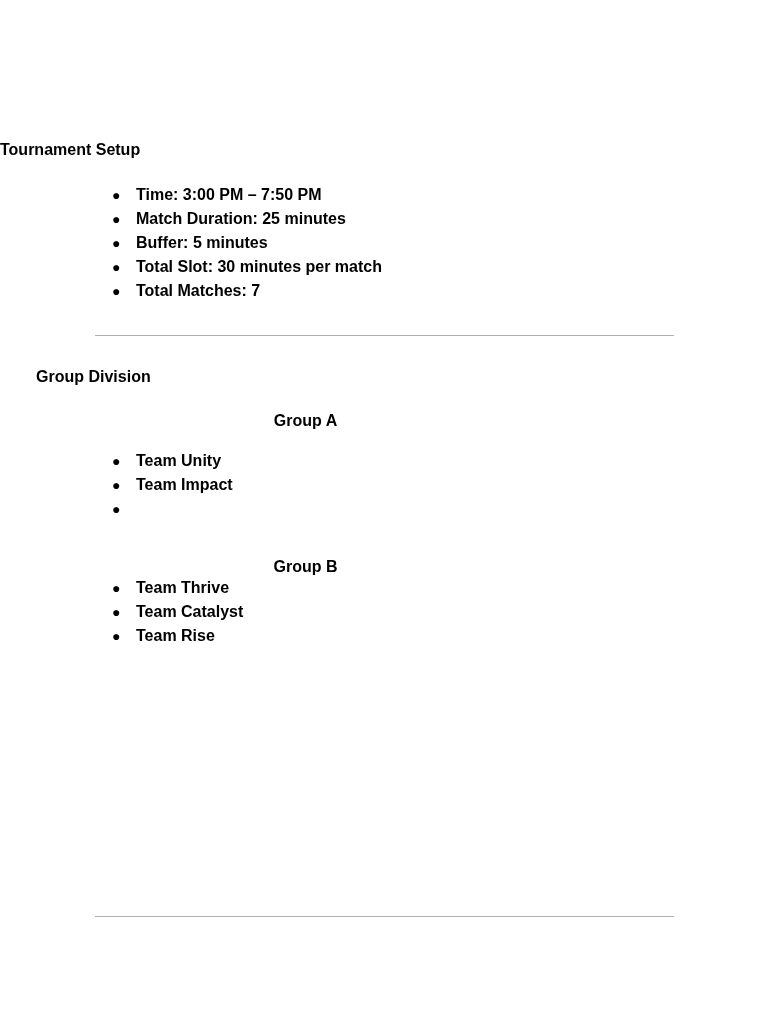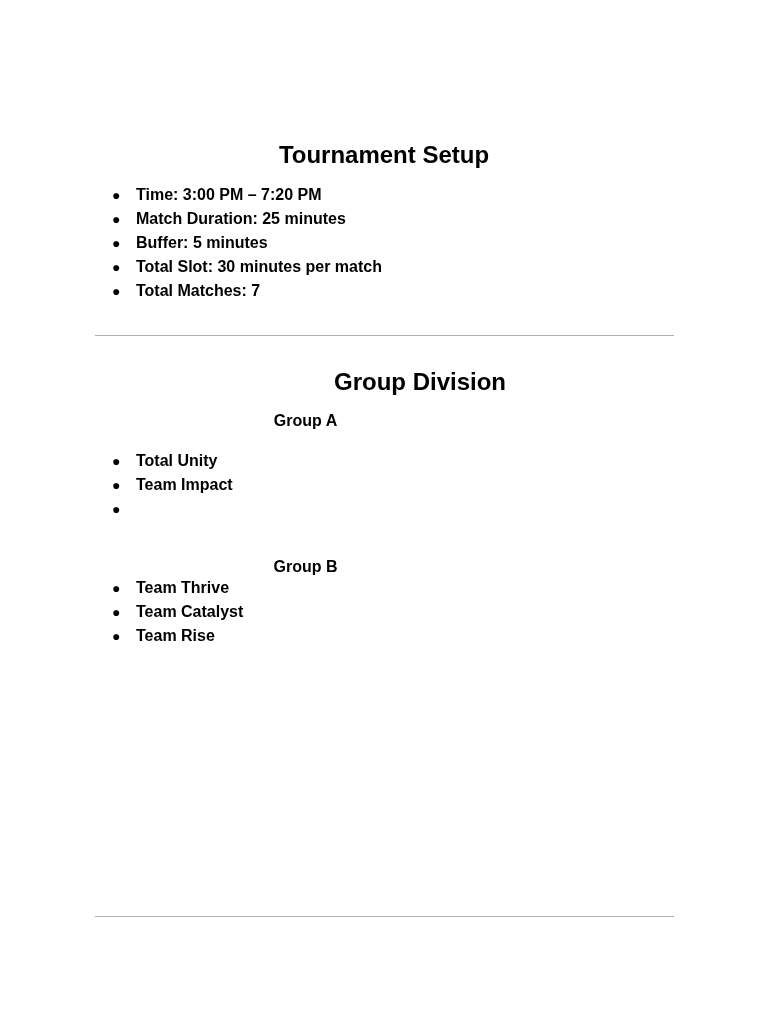--- a/index.html
+++ b/index.html
@@ -1,32 +1,32 @@
 <!DOCTYPE html>
 <html><head>
   <meta charset="utf-8">
   <style>
     html, body { margin: 0; padding: 0; background: #ffffff; }
     body { width: 768px; height: 1024px; position: relative; font-family: "Liberation Sans", sans-serif; color: #000; }
-    .title { position: absolute; left: 0; width: 768px; text-align: center; font-weight: bold; font-size: 24px; }
+    .title { position: absolute; left: 0; width: 768px; font-weight: bold; font-size: 16px; }
     .subtitle { position: absolute; left: 0; width: 611px; text-align: center; font-weight: bold; font-size: 16px; }
     ul.blist { position: absolute; left: 112px; margin: 0; padding: 0; list-style: none; }
     ul.blist li { font-weight: bold; font-size: 16px; line-height: 24px; height: 24px; display: flex; align-items: center; }
     ul.blist li .bullet { display: inline-block; width: 24px; font-size: 14px; }
     .hr { position: absolute; left: 95px; width: 579px; height: 1px; background: #b0b0b0; }
   </style>
 </head>
 <body>
 
 <div class="title" style="top:141px;">Tournament Setup</div>
 
 <ul class="blist" style="top:183px;">
   <li>
       <span class="bullet">●</span>
-      <span>Time: 3:00 PM – 7:20 PM</span>
+      <span>Time: 3:00 PM – 7:50 PM</span>
     </li>
   <li>
       <span class="bullet">●</span>
       <span>Match Duration: 25 minutes</span>
     </li>
   <li>
       <span class="bullet">●</span>
       <span>Buffer: 5 minutes</span>
     </li>
   <li>
@@ -41,21 +41,21 @@
 
 <div class="hr" style="top:335px;"></div>
 
 <div class="title" style="top:368px;padding-left:36px;">Group Division</div>
 
 <div class="subtitle" style="top:412px;">Group A</div>
 
 <ul class="blist" style="top:449px;">
   <li>
       <span class="bullet">●</span>
-      <span>Total Unity</span>
+      <span>Team Unity</span>
     </li>
   <li>
       <span class="bullet">●</span>
       <span>Team Impact</span>
     </li>
   <li>
       <span class="bullet">●</span>
     </li>
 </ul>
 

